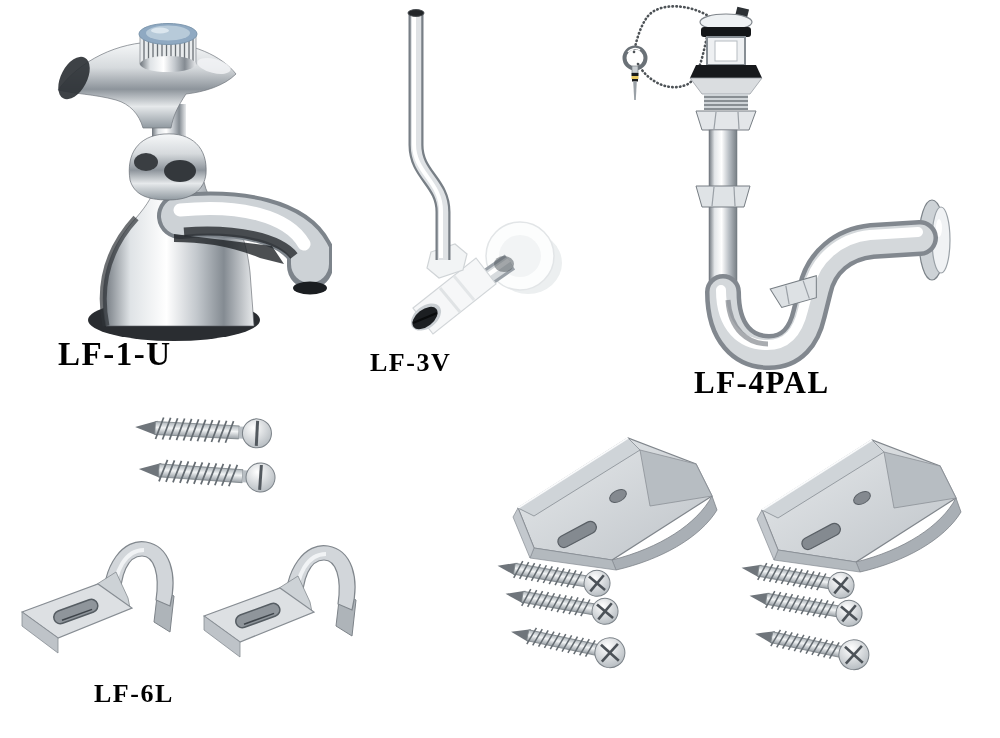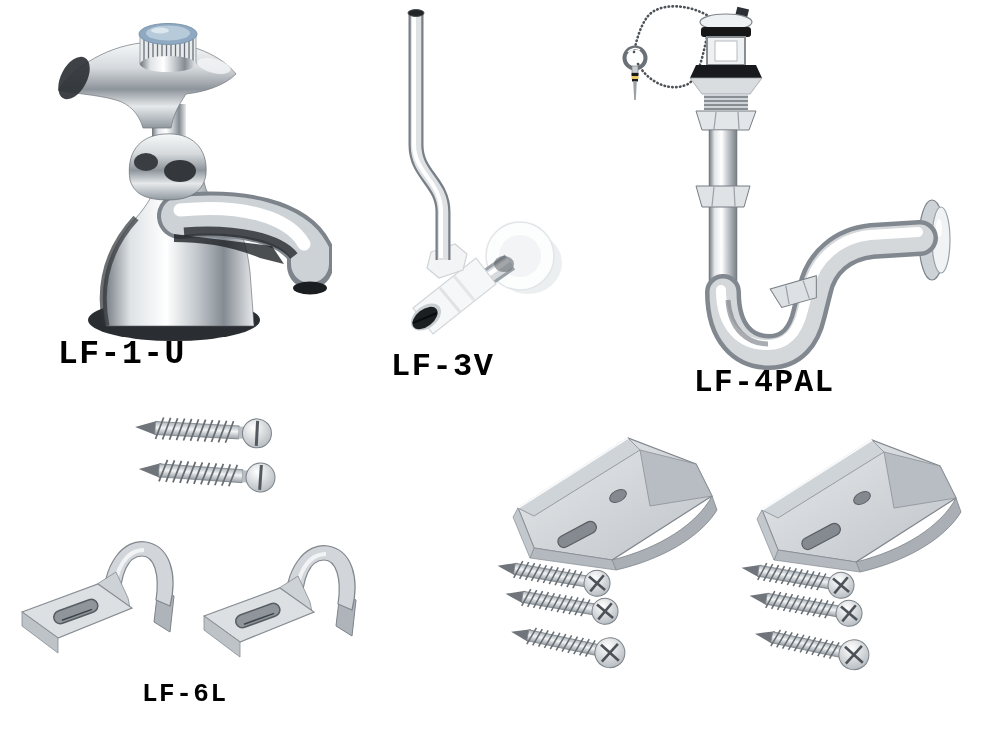--- a/index.html
+++ b/index.html
@@ -1,23 +1,23 @@
 <!DOCTYPE html>
 <html><head>
 <meta charset="utf-8">
 <style>
   html,body{margin:0;padding:0;background:#ffffff;}
   .board{position:relative;width:1000px;height:738px;background:#ffffff;overflow:hidden;
-         font-family:Liberation Mono, monospace;}
+         font-family:Liberation Serif, serif;}
   .product{position:absolute;margin:0;padding:0;}
   .caption{position:absolute;font-weight:700;color:#000;letter-spacing:1.5px;white-space:nowrap;}
   #cap-lf1u {left:58px;  top:336px; font-size:33px;}
-  #cap-lf3v {left:391px; top:348px; font-size:32px;}
+  #cap-lf3v {left:370px; top:348px; font-size:26px;}
   #cap-lf4pal{left:694px;top:365px; font-size:31px;}
-  #cap-lf6l {left:94px;  top:679px; font-size:26px;margin-left:48px;}
+  #cap-lf6l {left:94px;  top:679px; font-size:26px;}
   #cap-sf10e{left:609px; top:685px; font-size:29px;}
   svg{display:block;}
 </style>
 </head>
 <body>
 
 <div class="board">
 
   <figure class="product" style="left:22px;top:4px;">
     <svg width="310" height="340" viewBox="0 0 310 340">

